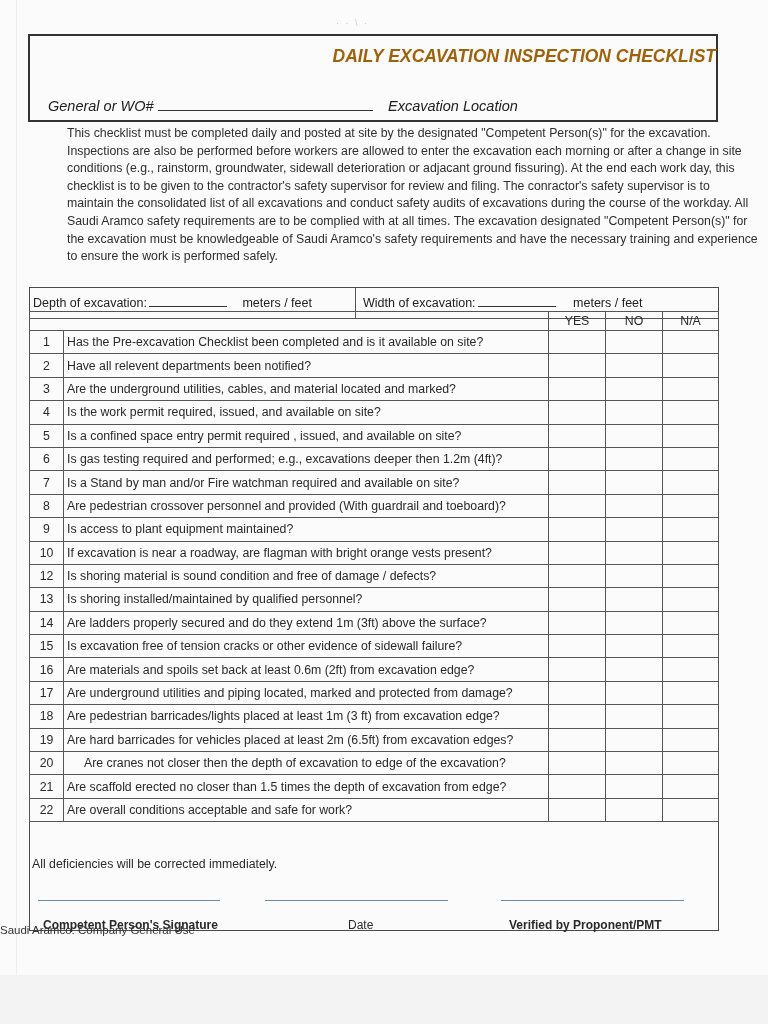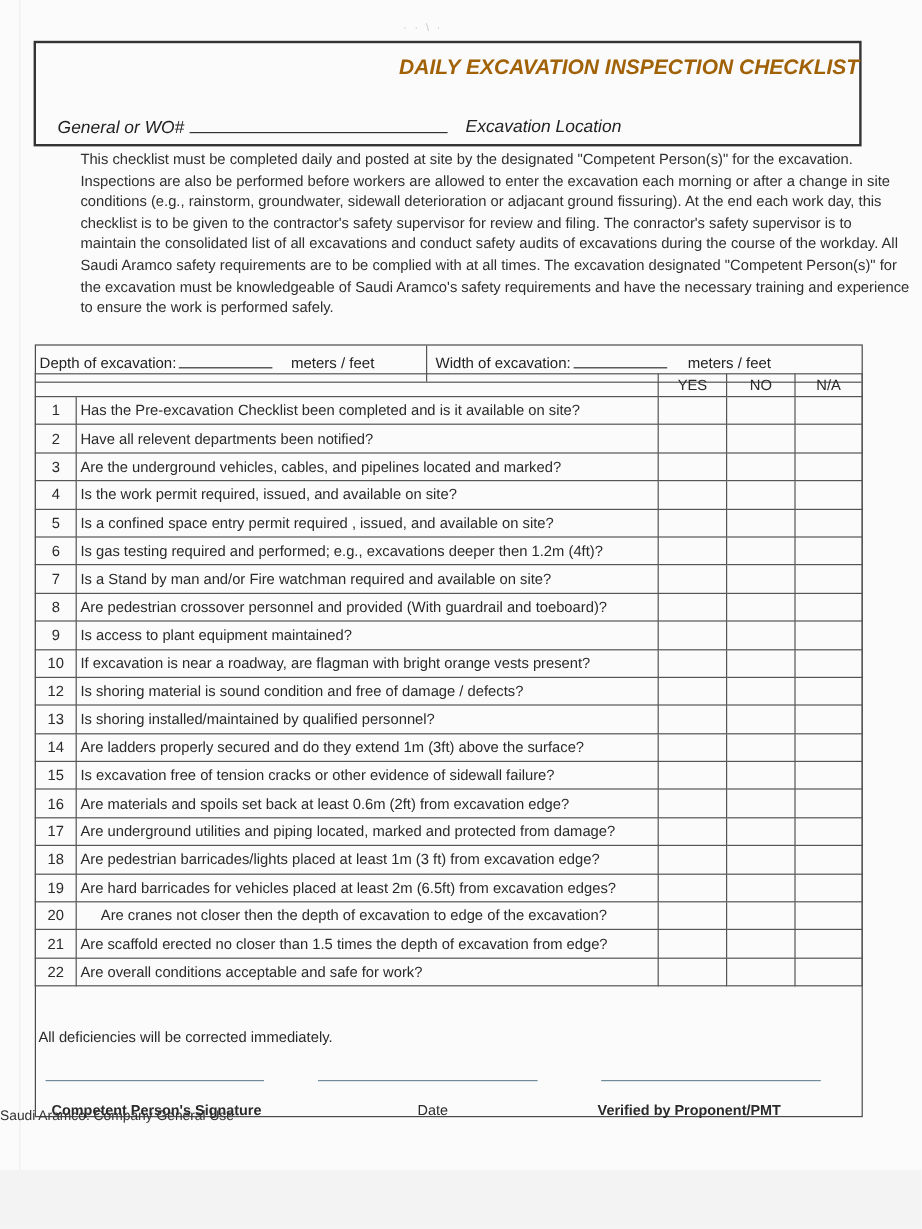--- a/index.html
+++ b/index.html
@@ -112,21 +112,21 @@
         </tr>
         <tr>
           <td class="num">2</td>
           <td class="q">Have all relevent departments been notified?</td>
           <td class="box"></td>
           <td class="box"></td>
           <td class="box"></td>
         </tr>
         <tr>
           <td class="num">3</td>
-          <td class="q">Are the underground vehicles, cables, and pipelines located and marked?</td>
+          <td class="q">Are the underground utilities, cables, and material located and marked?</td>
           <td class="box"></td>
           <td class="box"></td>
           <td class="box"></td>
         </tr>
         <tr>
           <td class="num">4</td>
           <td class="q">Is the work permit required, issued, and available on site?</td>
           <td class="box"></td>
           <td class="box"></td>
           <td class="box"></td>
@@ -253,16 +253,16 @@
       </tbody>
   </table>
 
   <div class="defic">All deficiencies will be corrected immediately.</div>
 
   <div class="sig-line" style="left:8px;width:182px"></div>
   <div class="sig-label" style="left:13px">Competent Person's Signature</div>
   <div class="sig-line" style="left:235px;width:183px"></div>
   <div class="sig-label date" style="left:318px">Date</div>
   <div class="sig-line" style="left:471px;width:183px"></div>
-  <div class="sig-label" style="left:468px">Verified by Proponent/PMT</div>
+  <div class="sig-label" style="left:479px">Verified by Proponent/PMT</div>
 </div>
 
 <div class="footer">Saudi Aramco: Company General Use</div>
 
 </body></html>

